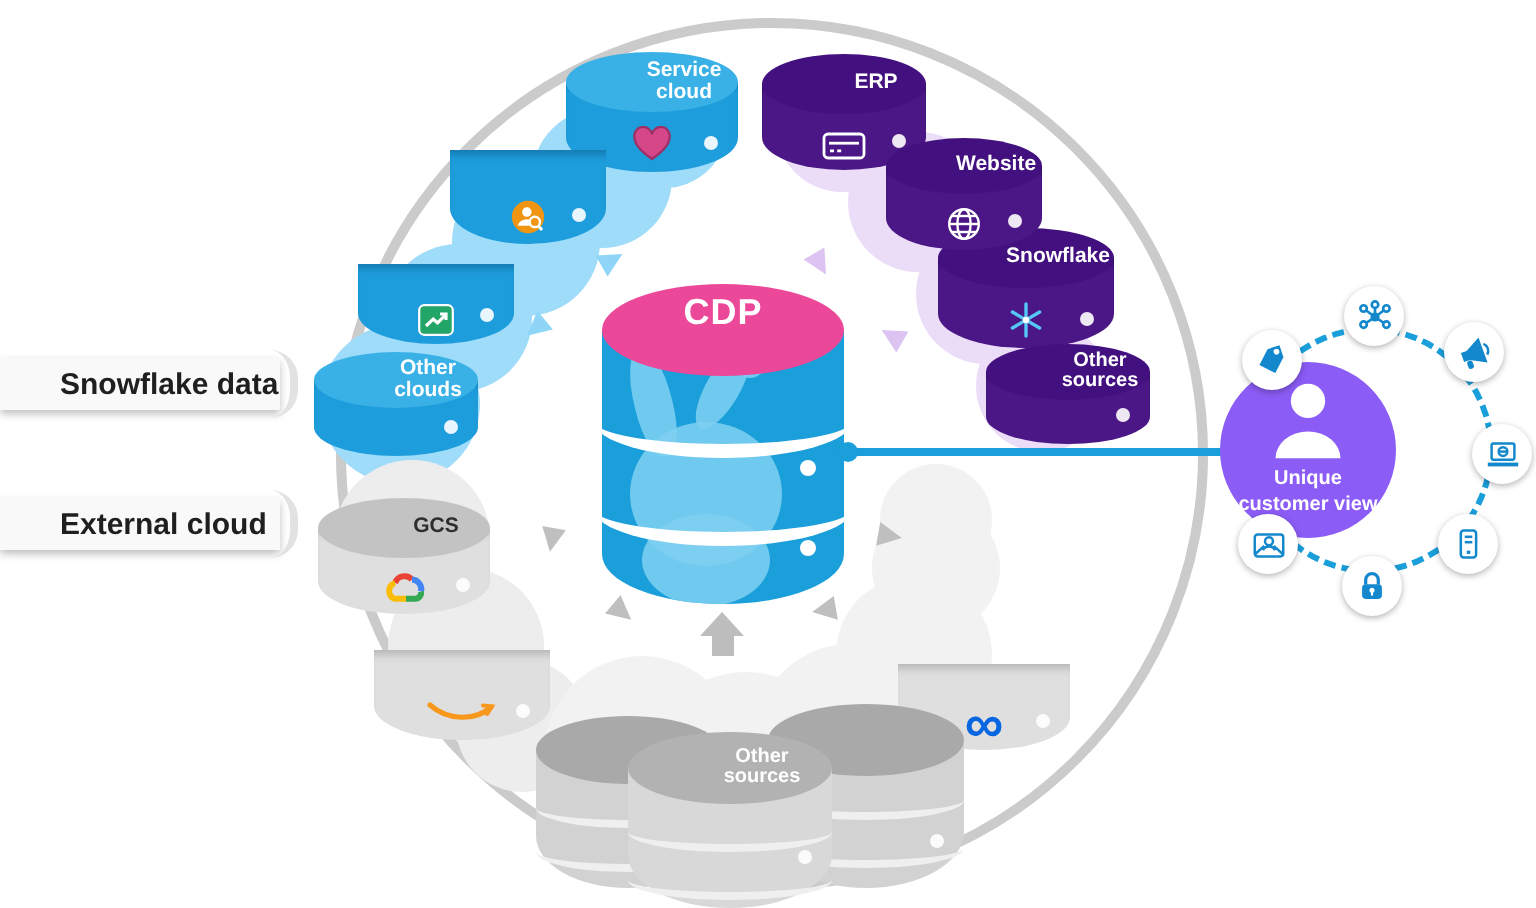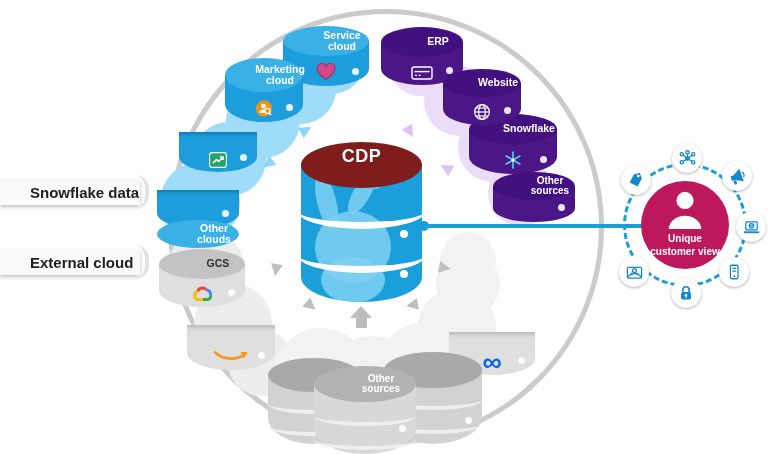--- a/index.html
+++ b/index.html
@@ -43,34 +43,34 @@
   .blue  .cyl-top{background:#39b1e6;} .blue  .cyl-body{background:#1e9ddc;box-shadow:inset 0 5px 4px -3px rgba(6,70,110,.45);} .blue .cyl-label{color:#fff;}
   .purple .cyl-top{background:#43117f;} .purple .cyl-body{background:#4b1787;box-shadow:inset 0 5px 4px -3px rgba(10,0,40,.6);} .purple .cyl-label{color:#fff;}
   .gray  .cyl-top{background:#c3c3c3;} .gray  .cyl-body{background:#dfdfdf;box-shadow:inset 0 5px 4px -3px rgba(80,80,80,.3);} .gray .cyl-label{color:#2e2e2e;}
   .gray-side .cyl-top{background:#a9a9a9;} .gray-side .cyl-body{background:#d2d2d2;}
   .gray-ctr  .cyl-top{background:#b2b2b2;} .gray-ctr  .cyl-body{background:#d8d8d8;} .gray-ctr .cyl-label{color:#fff;font-size:10px;}
   .cyl-dot{position:absolute;width:7px;height:7px;border-radius:50%;background:rgba(255,255,255,.9);right:10px;bottom:11px;z-index:3;}
   .cyl-icon{position:absolute;left:50%;transform:translateX(-50%);z-index:3;display:flex;align-items:center;justify-content:center;}
   .stack-sep{position:absolute;left:0;right:0;height:16px;border-bottom:4px solid #efefef;border-radius:50%;z-index:2;}
   
   .cdp{left:301px;top:142px;width:121px;height:160px;z-index:4;}
-  .cdp-top{position:absolute;left:0;right:0;top:0;height:46px;border-radius:50%;background:#7f1d1d;z-index:3;
+  .cdp-top{position:absolute;left:0;right:0;top:0;height:46px;border-radius:50%;background:#ec4899;z-index:3;
     display:flex;justify-content:center;}
   .cdp-label{color:#fff;font-weight:bold;font-size:18px;letter-spacing:.5px;margin-top:4px;}
   .cdp-body{position:absolute;left:0;right:0;top:23px;bottom:0;background:#1b9fdb;
     border-radius:0 0 52% 52% / 0 0 26px 26px;overflow:hidden;z-index:1;}
   .cdp-sep{position:absolute;left:-4px;right:-4px;height:30px;border-bottom:7px solid #fff;border-radius:50%;z-index:2;}
   .rabbit{position:absolute;background:#7fd0f1;opacity:.85;}
   .cdp-dot{position:absolute;width:8px;height:8px;border-radius:50%;background:#fff;z-index:3;}
   
   .connector{left:424px;top:224px;width:224px;height:4px;background:#1b9fdb;z-index:3;}
   .connector-dot{left:419px;top:221px;width:10px;height:10px;border-radius:50%;background:#1b9fdb;z-index:5;}
   
   .cv-ring{left:623px;top:163px;width:124px;height:124px;border:3px dashed #1b9fdb;border-radius:50%;box-sizing:border-box;z-index:2;}
-  .cv-main{left:641px;top:181px;width:88px;height:88px;border-radius:50%;background:#be185d;z-index:4;
+  .cv-main{left:610px;top:181px;width:88px;height:88px;border-radius:50%;background:#8b5cf6;z-index:4;
     display:flex;flex-direction:column;align-items:center;}
   .cv-label{color:#fff;font-weight:bold;font-size:10px;line-height:1.25;text-align:center;width:76px;margin-top:-2px;}
   .sat{width:30px;height:30px;border-radius:50%;background:#fff;box-shadow:0 1px 3px rgba(0,0,0,.3);
     display:flex;align-items:center;justify-content:center;z-index:5;}
   
   .deco{width:0;height:0;border-style:solid;z-index:5;}
   .uparrow-head{width:0;height:0;border-left:11px solid transparent;border-right:11px solid transparent;border-bottom:12px solid #bdbdbd;}
   .uparrow-stem{width:11px;height:10px;background:#bdbdbd;margin:0 auto;}
 </style>
 </head>
@@ -119,23 +119,20 @@
     <div class="cyl-icon" style="bottom:5px;">
       <svg width="20" height="18" viewBox="0 0 20 18">
           <path d="M10 16.5 C3.4 12 1.2 8.2 1.2 5.6 A4.3 4.3 0 0 1 10 4.2 A4.3 4.3 0 0 1 18.8 5.6 C18.8 8.2 16.6 12 10 16.5 Z" fill="#d6478a" stroke="#9c2f63" stroke-width="1.1"></path>
         </svg>
     </div>
     <div class="cyl-dot"></div>
   </div>
 
   <div class="abs cyl blue" style="left:225px;top:58px;width:78px;height:64px;">
     <div class="cyl-body" style="top:17px;"></div>
-    <div class="cyl-top" style="height:34px;">
-      <span class="cyl-label">Marketing cloud</span>
-    </div>
     <div class="cyl-icon" style="bottom:4px;">
       <svg width="19" height="19" viewBox="0 0 20 20">
           <circle cx="10" cy="10" r="8.5" fill="#f09511"></circle>
           <circle cx="9.4" cy="7.4" r="2.5" fill="#fff"></circle>
           <path d="M4.6 14.6 a4.9 4.3 0 0 1 9.6 0 z" fill="#fff"></path>
           <circle cx="13.6" cy="12.6" r="2.7" fill="#f09511" stroke="#fff" stroke-width="1.3"></circle>
           <line x1="15.5" y1="14.7" x2="17.4" y2="16.8" stroke="#fff" stroke-width="1.6"></line>
         </svg>
     </div>
     <div class="cyl-dot"></div>
@@ -148,21 +145,21 @@
           <rect x="0.6" y="0.6" width="16.8" height="14.8" rx="2.5" fill="#22a567" stroke="#fff" stroke-width="1.1"></rect>
           <polyline points="4,11 7.6,7.6 9.8,9.4 14,5.2" fill="none" stroke="#fff" stroke-width="1.6"></polyline>
           <polyline points="11,5 14,5 14,8" fill="none" stroke="#fff" stroke-width="1.6"></polyline>
         </svg>
     </div>
     <div class="cyl-dot"></div>
   </div>
 
   <div class="abs cyl blue" style="left:157px;top:176px;width:82px;height:52px;">
     <div class="cyl-body" style="top:14px;"></div>
-    <div class="cyl-top" style="height:28px;margin-top:44px;">
+    <div class="cyl-top" style="height:28px;">
       <span class="cyl-label">Other clouds</span>
     </div>
     <div class="cyl-dot"></div>
   </div>
 
   <div class="abs cyl purple" style="left:381px;top:27px;width:82px;height:58px;">
     <div class="cyl-body" style="top:15px;"></div>
     <div class="cyl-top" style="height:30px;">
       <span class="cyl-label">ERP</span>
     </div>

